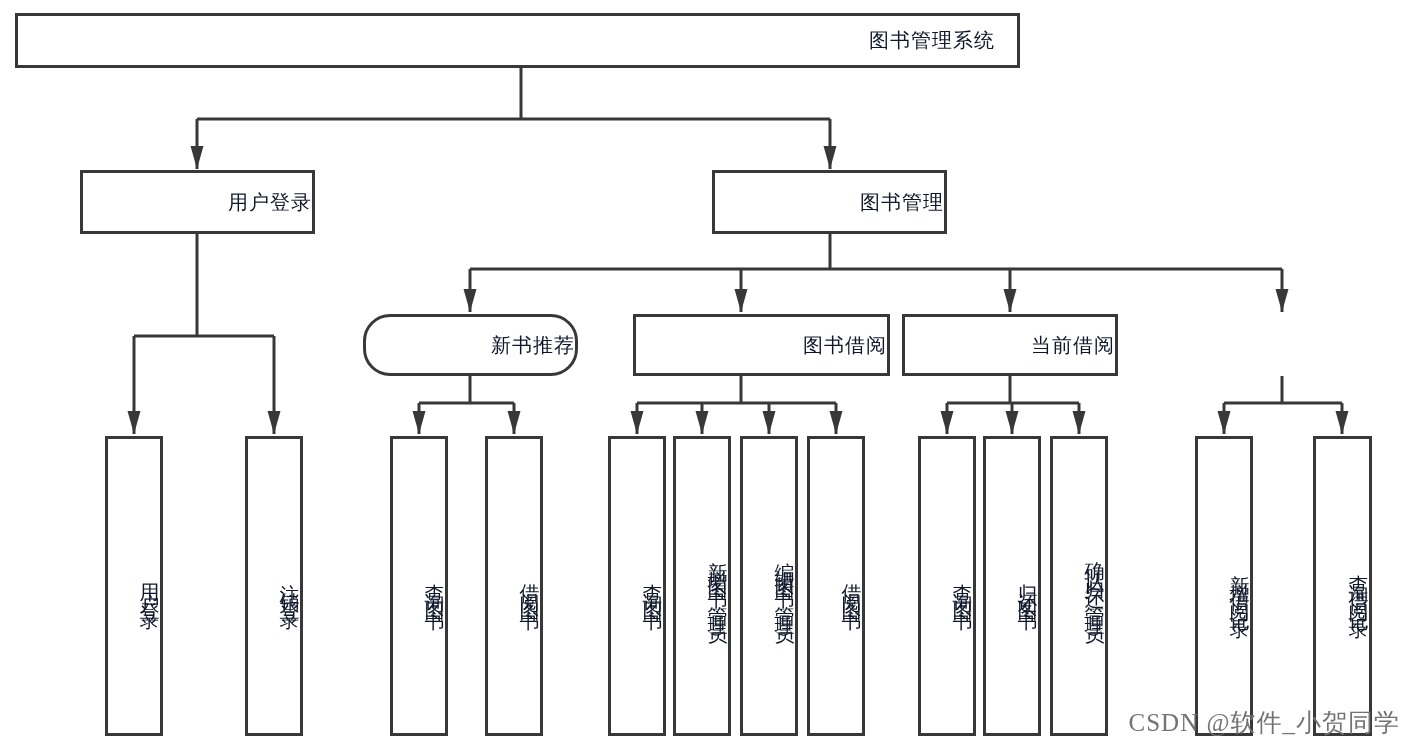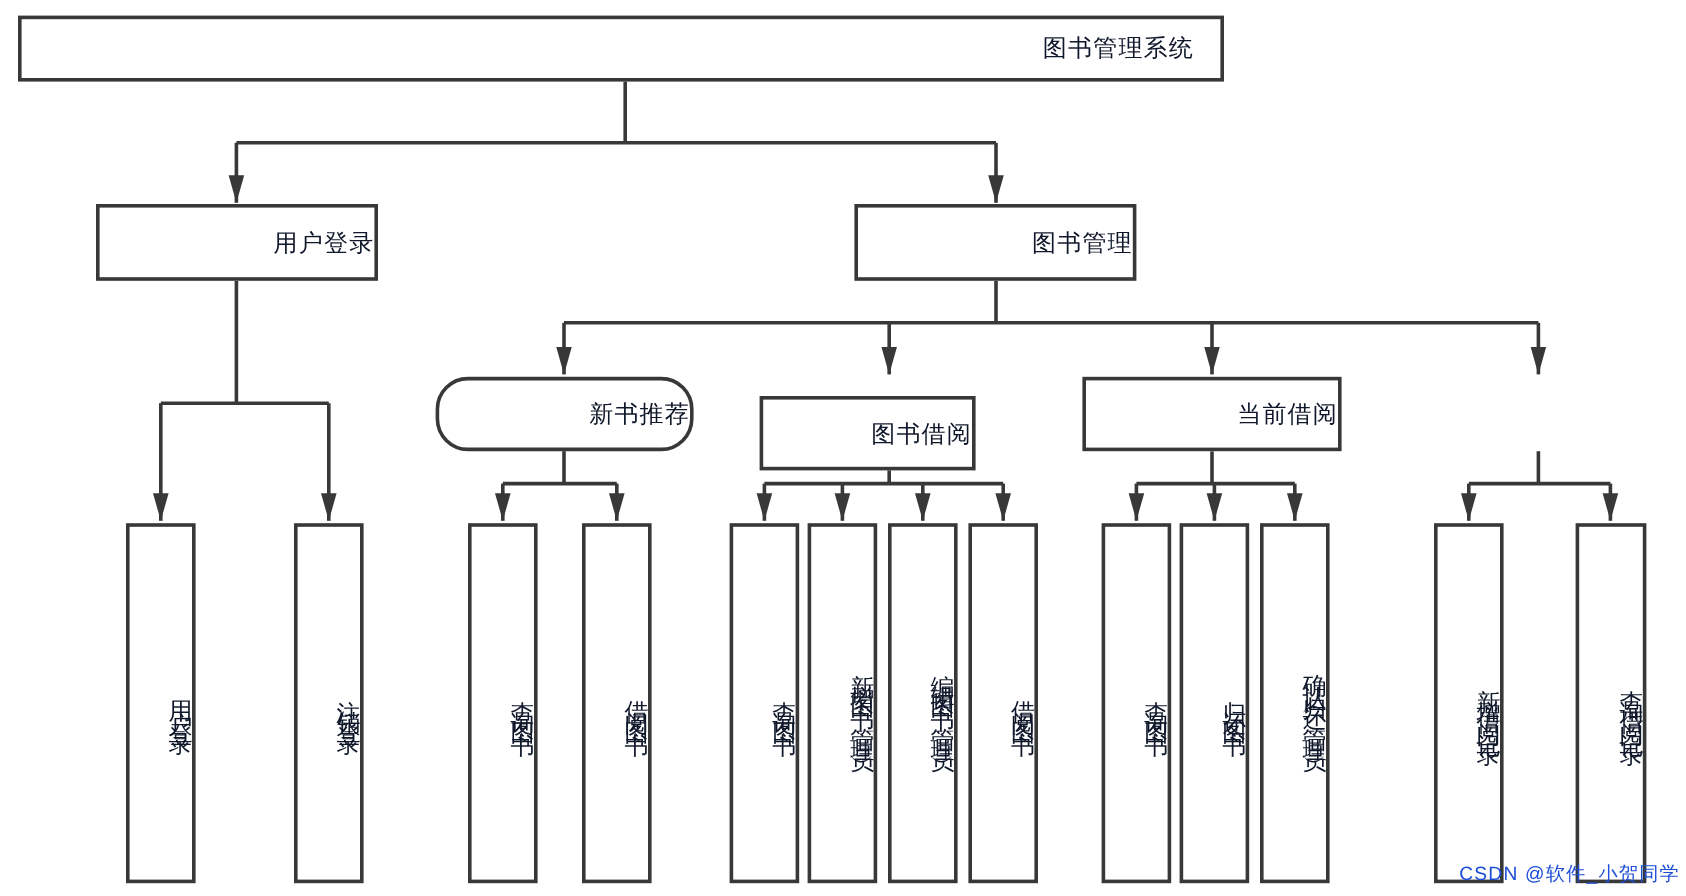--- a/index.html
+++ b/index.html
@@ -16,22 +16,23 @@
   .leaf{width:58px;top:436px;height:300px;}
   .leaf .vtext{
     writing-mode:vertical-rl;
     letter-spacing:9px;
     line-height:1;
     white-space:nowrap;
   }
   .root-label{transform:translateX(-22px);}
   #watermark{
     position:absolute;right:5px;bottom:8px;
-    color:#1d4ed8;font-size:16px;letter-spacing:1px;
+    color:#737373;font-size:25px;letter-spacing:1px;
     z-index:3;
+    font-family:Liberation Serif, serif;
   }
 </style>
 </head>
 <body>
 
 <div id="stage">
 
   <svg id="connectors" viewBox="0 0 1405 747" xmlns="http://www.w3.org/2000/svg">
     <defs>
       <marker id="arrow" viewBox="0 0 24 15" refX="23" refY="7.5" markerWidth="24" markerHeight="15" markerUnits="userSpaceOnUse" orient="auto">
@@ -89,21 +90,21 @@
   <div class="box" style="left:80px;top:170px;width:235px;height:64px;">
     <span>用户登录</span>
   </div>
   <div class="box" style="left:712px;top:170px;width:235px;height:64px;">
     <span>图书管理</span>
   </div>
 
   <div class="box" style="left:363px;top:314px;width:215px;height:62px;border-radius:27px;">
     <span>新书推荐</span>
   </div>
-  <div class="box" style="left:633px;top:314px;width:180px;height:62px;margin-top:16px;">
+  <div class="box" style="left:633px;top:314px;width:257px;height:62px;">
     <span>图书借阅</span>
   </div>
   <div class="box" style="left:902px;top:314px;width:216px;height:62px;padding-left:33px;">
     <span>当前借阅</span>
   </div>
 
   <div class="box leaf" style="left:105px;">
     <span class="vtext">用户登录</span>
   </div>
   <div class="box leaf" style="left:245px;">

